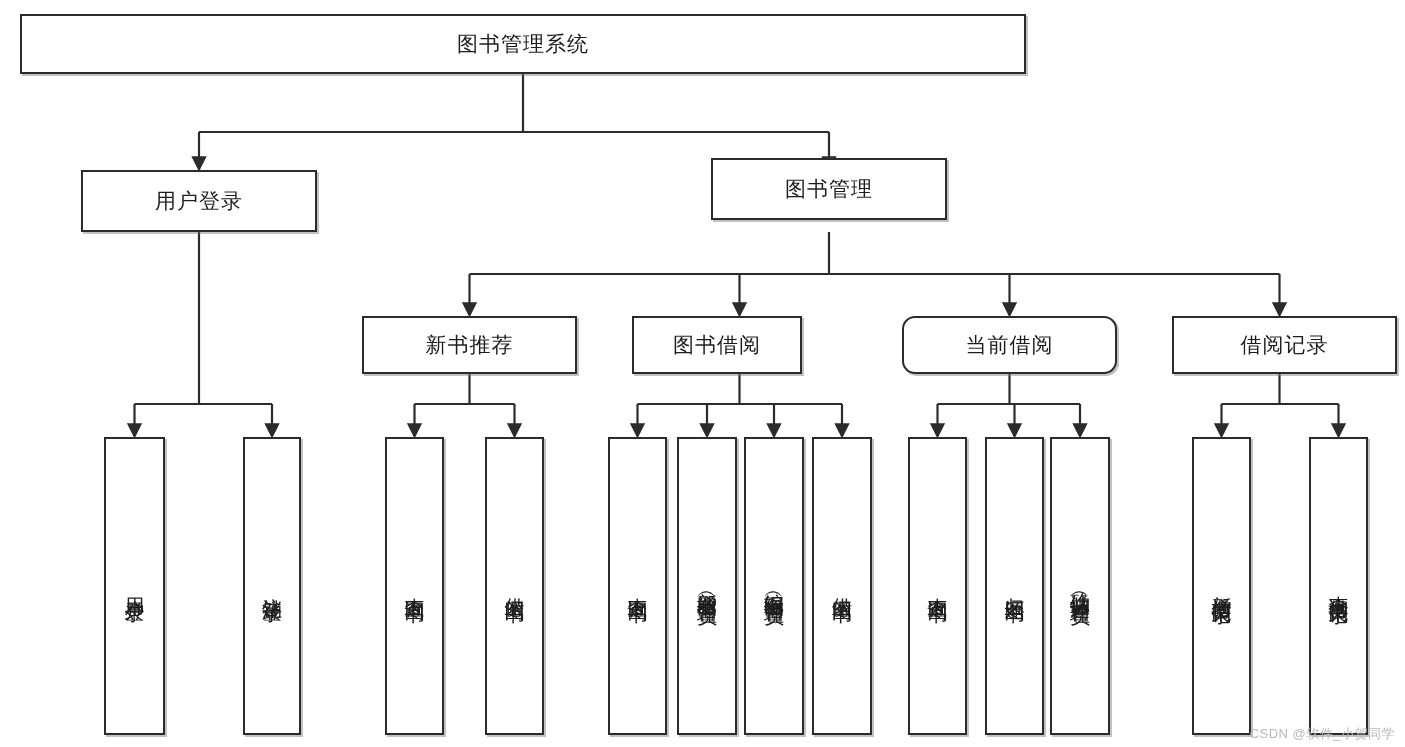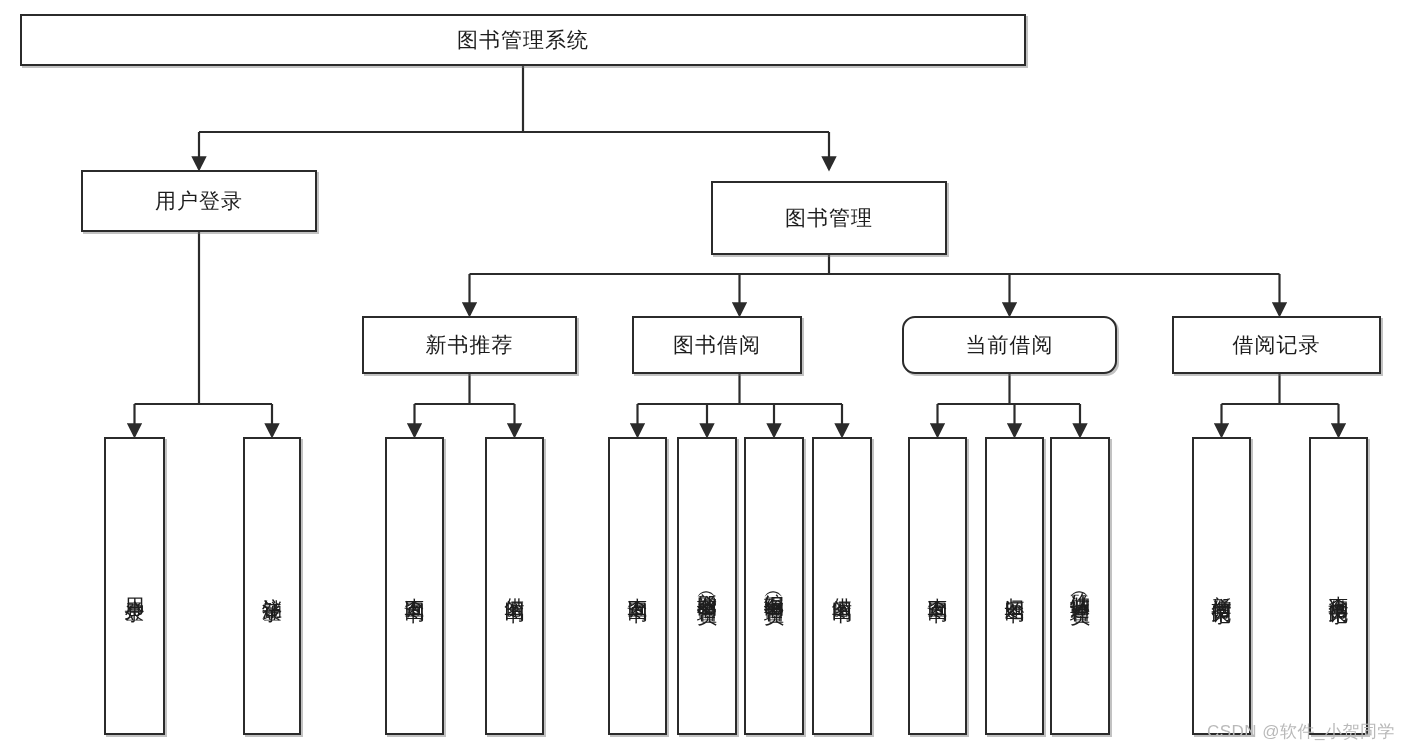--- a/index.html
+++ b/index.html
@@ -63,21 +63,21 @@
   }
   .conn {
     stroke: #2b2b2b;
     stroke-width: 2.2;
     fill: none;
   }
   #watermark {
     position: absolute;
     right: 10px;
     bottom: 4px;
-    font-size: 17px;
+    font-size: 13px;
     color: #b9b9b9;
     white-space: nowrap;
     letter-spacing: 0.5px;
   }
 </style>
 </head>
 <body>
 
 <svg id="canvas" viewBox="0 0 1405 747" xmlns="http://www.w3.org/2000/svg">
   <defs>
@@ -116,39 +116,39 @@
       <path d="M 1014.5 404 L 1014.5 436" class="conn" marker-end="url(#arrow)"></path>
       <path d="M 1080 404 L 1080 436" class="conn" marker-end="url(#arrow)"></path>
       <path d="M 1279.5 374 L 1279.5 404" class="conn"></path>
       <path d="M 1221.5 404 L 1338.5 404" class="conn"></path>
       <path d="M 1221.5 404 L 1221.5 436" class="conn" marker-end="url(#arrow)"></path>
       <path d="M 1338.5 404 L 1338.5 436" class="conn" marker-end="url(#arrow)"></path>
     </g>
 </svg>
 
 <div id="node-layer">
-    <div class="node-box" style="left: 20px; top: 14px; width: 1006px; height: 52px;">
+    <div class="node-box" style="left: 20px; top: 14px; width: 1006px; height: 60px;">
       <div class="node-label-h">图书管理系统</div>
     </div>
     <div class="node-box" style="left: 81px; top: 170px; width: 236px; height: 62px;">
       <div class="node-label-h">用户登录</div>
     </div>
-    <div class="node-box" style="left: 711px; top: 181px; width: 236px; height: 74px;">
+    <div class="node-box" style="left: 711px; top: 158px; width: 236px; height: 62px;">
       <div class="node-label-h">图书管理</div>
     </div>
     <div class="node-box" style="left: 362px; top: 316px; width: 215px; height: 58px;">
       <div class="node-label-h">新书推荐</div>
     </div>
     <div class="node-box" style="left: 632px; top: 316px; width: 170px; height: 58px;">
       <div class="node-label-h">图书借阅</div>
     </div>
     <div class="node-box" style="left: 902px; top: 316px; width: 215px; height: 58px; border-radius: 13px;">
       <div class="node-label-h">当前借阅</div>
     </div>
-    <div class="node-box" style="left: 1172px; top: 316px; width: 209px; height: 58px;">
+    <div class="node-box" style="left: 1172px; top: 316px; width: 225px; height: 58px;">
       <div class="node-label-h">借阅记录</div>
     </div>
     <div class="node-box" style="left: 104px; top: 437px; width: 61px; height: 298px;">
       <div class="node-label-v">用户登录</div>
     </div>
     <div class="node-box" style="left: 243px; top: 437px; width: 58px; height: 298px;">
       <div class="node-label-v">注销登录</div>
     </div>
     <div class="node-box" style="left: 385px; top: 437px; width: 59px; height: 298px;">
       <div class="node-label-v">查询图书</div>

